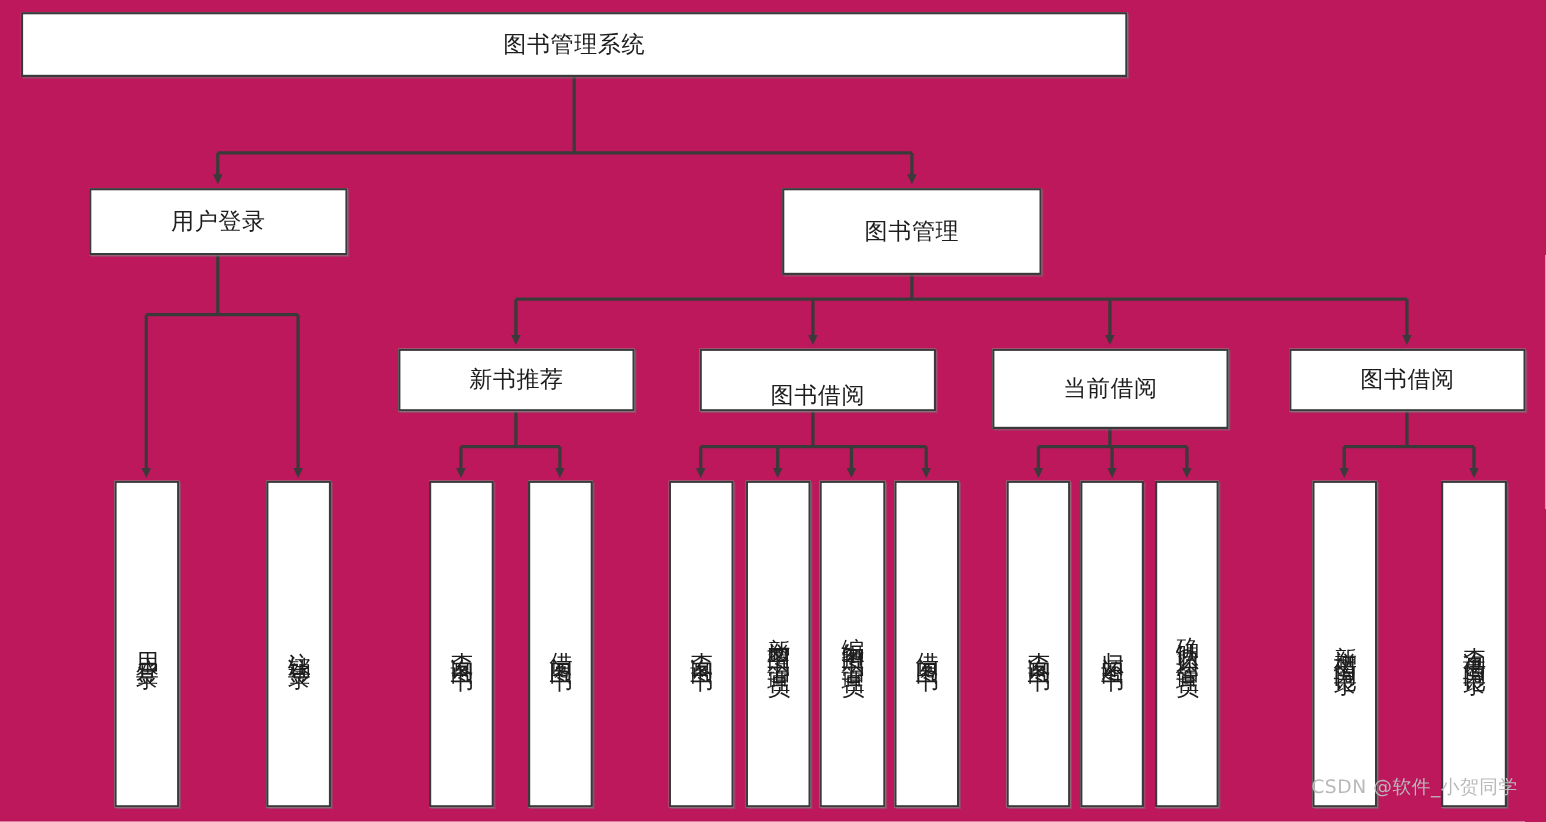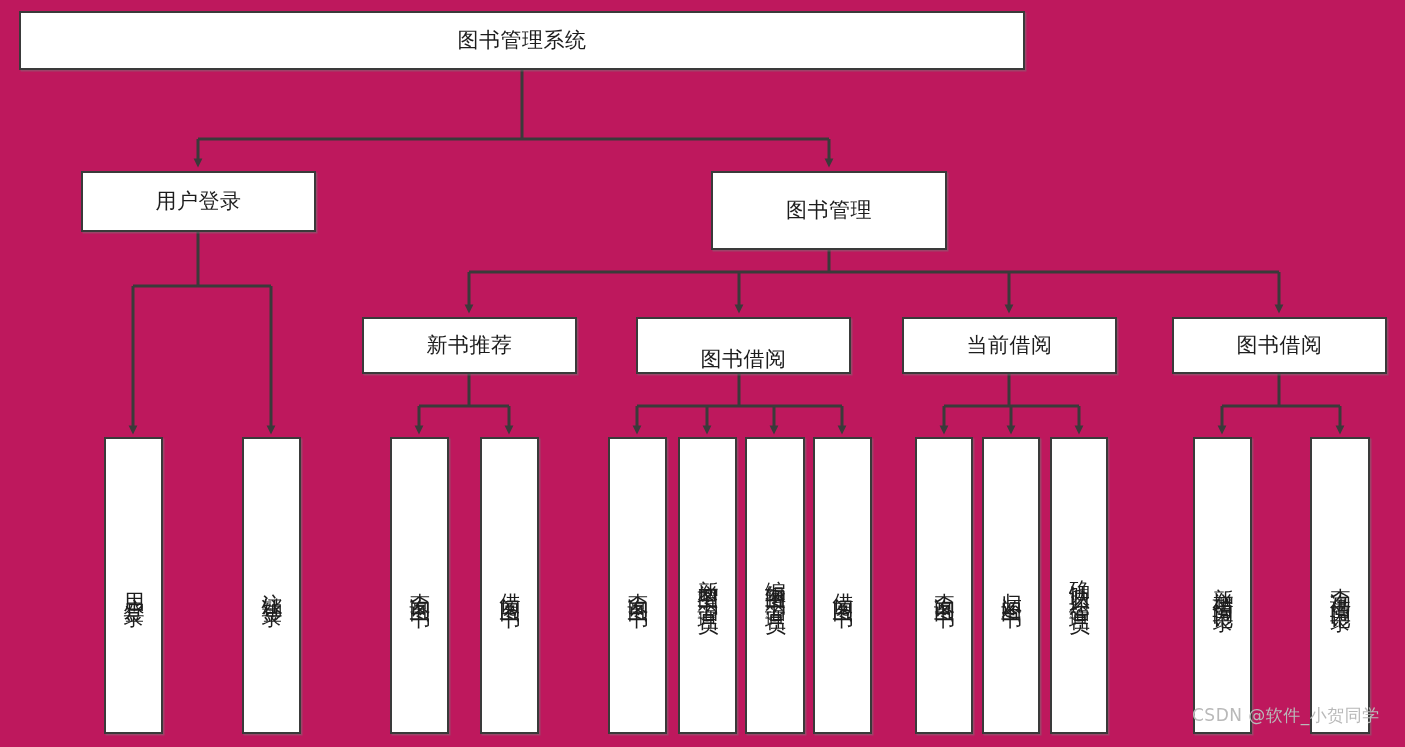--- a/index.html
+++ b/index.html
@@ -126,21 +126,21 @@
   <div class="node horiz" style="left:711px; top:171px; width:236px; height:79px;">
     <span class="lbl">图书管理</span>
   </div>
 
   <div class="node horiz" style="left:362px; top:317px; width:215px; height:57px;">
     <span class="lbl">新书推荐</span>
   </div>
   <div class="node horiz" style="left:636px; top:317px; width:215px; height:57px;align-items:flex-end;">
     <span class="lbl">图书借阅</span>
   </div>
-  <div class="node horiz" style="left:902px; top:317px; width:215px; height:57px;">
+  <div class="node horiz" style="left:902px; top:317px; width:215px; height:73px;">
     <span class="lbl">当前借阅</span>
   </div>
   <div class="node horiz" style="left:1172px; top:317px; width:215px; height:57px;">
     <span class="lbl">图书借阅</span>
   </div>
 
   <div class="node vert" style="left:104px; top:437px; width:59px; height:297px;">
     <span class="lbl">用户登录</span>
   </div>
   <div class="node vert" style="left:242px; top:437px; width:59px; height:297px;">

